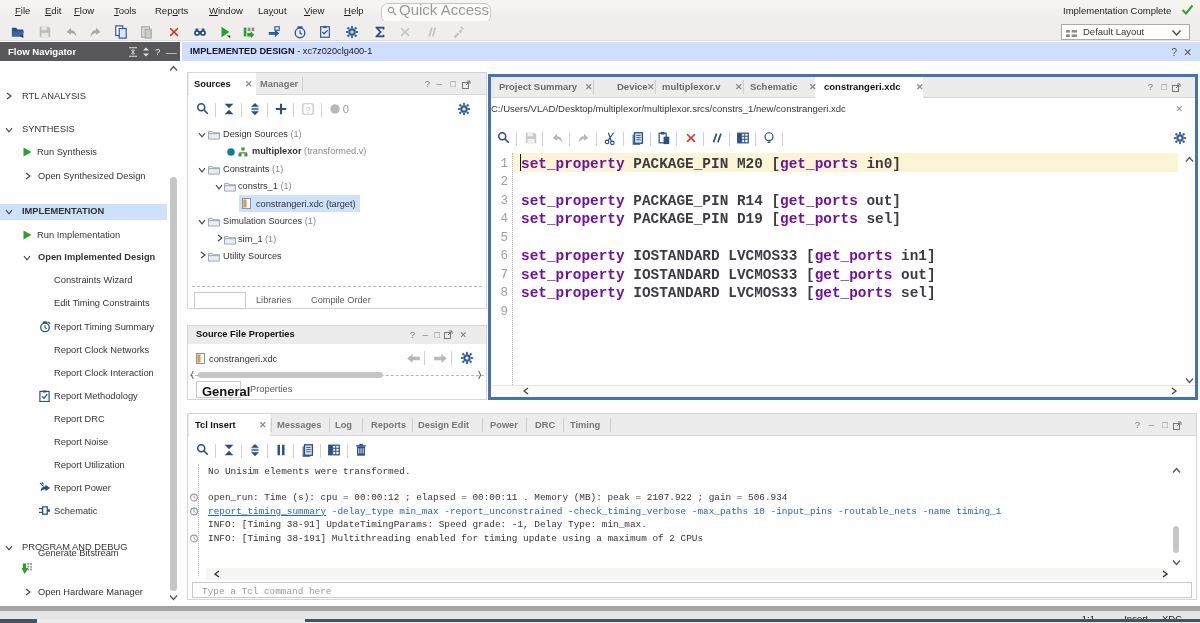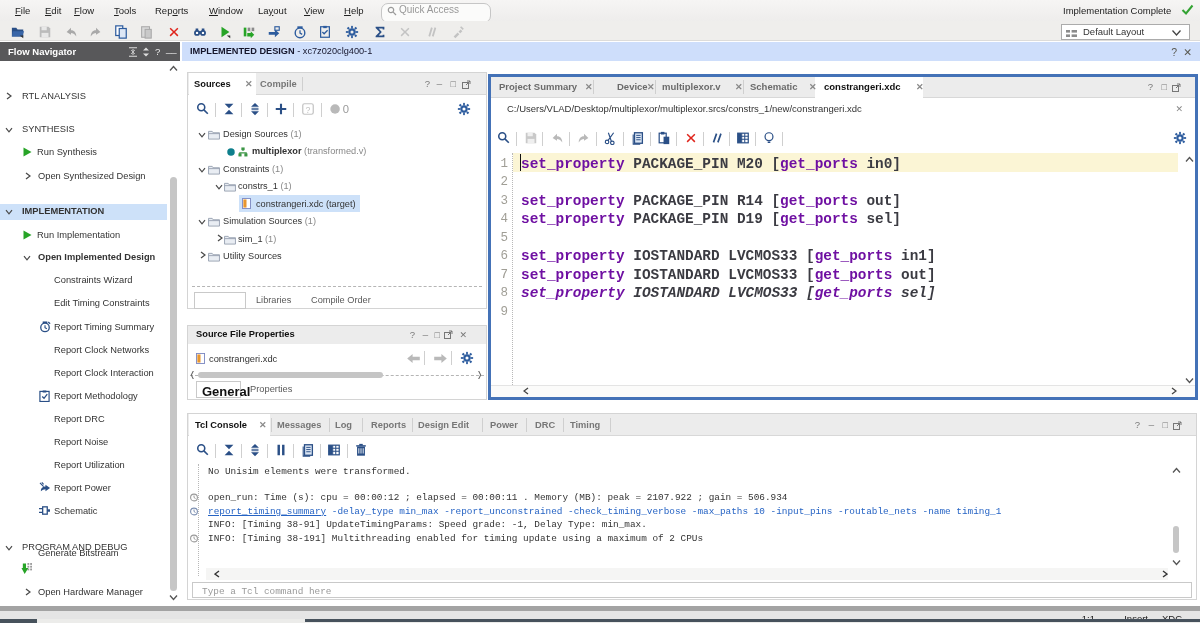--- a/index.html
+++ b/index.html
@@ -1,38 +1,38 @@
 <!DOCTYPE html>
 <html><head><meta charset="utf-8"><style>
 *{margin:0;padding:0;box-sizing:border-box;}
 html,body{width:1200px;height:623px;overflow:hidden;background:#fff;font-family:"Liberation Sans",sans-serif;}
 .abs{position:absolute;}
 svg{display:block;}
 #menubar{left:0;top:0;width:1200px;height:21px;background:linear-gradient(#f6f5f4,#eeedec);font-size:9.5px;color:#222;}
 .mitem{position:absolute;top:5px;white-space:nowrap;}
 .mitem u{text-decoration:underline;}
-#qbox{position:absolute;left:381px;top:3px;width:110px;height:20px;border:1px solid #c6c6c6;border-radius:7px;background:#fbfbfa;color:#999;font-size:10px;padding-left:17px;line-height:12px;}
+#qbox{position:absolute;left:381px;top:3px;width:110px;height:20px;border:1px solid #c6c6c6;border-radius:7px;background:#fbfbfa;color:#999;font-size:15px;padding-left:17px;line-height:12px;}
 #toolbar{left:0;top:21px;width:1200px;height:20px;background:#efeeec;border-bottom:1px solid #dddcda;}
 #combo{position:absolute;left:1061px;top:24px;width:129px;height:16px;background:#fff;border:1px solid #ababab;font-size:9.5px;color:#333;line-height:14px;}
 #fnhead{left:0;top:42px;width:180px;height:19px;background:#58585a;color:#fff;font-size:9.5px;font-weight:bold;line-height:19px;padding-left:8px;}
 #implbar{left:182px;top:42px;width:1018px;height:19px;background:#cedefb;font-size:9.2px;line-height:19px;color:#15152b;padding-left:8px;}
 #fnav{left:0;top:61px;width:180px;height:544px;background:#fff;font-size:9.3px;color:#333;}
 .fitem{position:absolute;white-space:nowrap;height:14px;line-height:14px;}
 .panel{background:#fff;border:1px solid #d4d4d4;}
 .ptabs{position:absolute;left:0;top:0;right:0;height:22px;background:#ececec;border-bottom:1px solid #d8d8d8;}
 .tab{position:absolute;top:0;height:22px;line-height:22px;font-size:9.3px;font-weight:bold;color:#767676;white-space:nowrap;}
 .sep{position:absolute;top:4px;width:1px;height:14px;background:#cfcfcf;}
 .winicon{position:absolute;top:0px;height:22px;line-height:22px;color:#777;font-size:9.5px;}
 #sources{left:187px;top:72px;width:300px;height:237px;}
 .trow{position:absolute;white-space:nowrap;height:17px;line-height:17px;font-size:9.2px;color:#333;}
 #props{left:187px;top:325px;width:300px;height:75px;}
 #editor{left:488px;top:74px;width:710px;height:326px;background:#fff;border:3px solid #4472b7;}
 #edtabs{position:absolute;left:0;top:0;right:0;height:21px;background:#ececec;border-bottom:1px solid #d8d8d8;}
 .edtab{position:absolute;top:0;height:21px;line-height:20px;font-size:9.5px;font-weight:bold;color:#6a6a6a;white-space:nowrap;}
-#edpath{position:absolute;left:0;top:21px;right:0;height:22px;background:#fff;font-size:9.5px;color:#333;line-height:22px;padding-left:16px;}
+#edpath{position:absolute;left:0;top:21px;right:0;height:22px;background:#fff;font-size:9.5px;color:#333;line-height:22px;padding-left:0;}
 .cline{position:absolute;white-space:pre;font-family:"Liberation Mono",monospace;font-size:14.4px;font-weight:bold;height:18.5px;line-height:18.5px;}
 .lnum{position:absolute;width:17px;text-align:right;color:#a09e96;font-family:"Liberation Mono",monospace;font-size:12.5px;height:18.5px;line-height:19px;}
 .kw{color:#6f10a2;}
 .arg{color:#3b3b42;}
 #tcl{left:187px;top:413px;width:1010px;height:187px;}
 .cons{position:absolute;white-space:pre;font-family:"Liberation Mono",monospace;font-size:9.4px;color:#333;height:13px;line-height:13px;}
 #statusbar{left:0;top:606px;width:1200px;height:30px;background:#e5e5e5;border-top:5px solid #a3a3a3;}
 .sbt{position:absolute;top:2px;font-size:9.5px;color:#222;}
 </style></head><body>
 <div id="menubar" class="abs">
@@ -290,21 +290,21 @@
     </svg>
     <svg class="abs" style="left:169px;top:533px" width="9" height="7" viewBox="0 0 9 7">
       <path d="M1 1.5 L4.5 5.5 L8 1.5" fill="none" stroke="#555" stroke-width="1.3"></path>
     </svg>
   </div>
 <div id="sources" class="abs panel">
     <div class="ptabs">
       <div class="abs" style="left:1px;top:0;width:67px;height:23px;background:#fff;"></div>
 <span class="tab" style="left:6px;color:#111;">Sources</span>
 <span class="tab" style="left:57px;color:#8a8a8a;font-size:9px;">✕</span>
-<span class="tab" style="left:72px;">Compile</span>
+<span class="tab" style="left:72px;">Manager</span>
 <div class="sep" style="left:114px;"></div>
 <span class="winicon" style="right:56px;">?</span>
       <span class="winicon" style="right:44px;top:-4px;">_</span>
       <span class="winicon" style="right:30px;font-size:9px;">□</span>
       <div class="abs" style="right:15px;top:7px;">
         <svg width="9" height="9" viewBox="0 0 9 9">
           <rect x="0.5" y="2.5" width="6" height="6" fill="none" stroke="#777" stroke-width="1"></rect>
           <path d="M4 5 L8 1 M8 1 h-3 M8 1 v3" stroke="#777" stroke-width="1" fill="none"></path>
         </svg>
       </div>
@@ -613,40 +613,40 @@
     <div class="lnum" style="left:0px;top:114.5px;">3</div>
     <div class="cline" style="left:30px;top:114.5px;"><span class="kw">set_property</span><span class="arg"> PACKAGE_PIN R14 [</span><span class="kw">get_ports</span><span class="arg"> out]</span></div>
     <div class="lnum" style="left:0px;top:133.0px;">4</div>
     <div class="cline" style="left:30px;top:133.0px;"><span class="kw">set_property</span><span class="arg"> PACKAGE_PIN D19 [</span><span class="kw">get_ports</span><span class="arg"> sel]</span></div>
     <div class="lnum" style="left:0px;top:151.5px;">5</div>
     <div class="lnum" style="left:0px;top:170.0px;">6</div>
     <div class="cline" style="left:30px;top:170.0px;"><span class="kw">set_property</span><span class="arg"> IOSTANDARD LVCMOS33 [</span><span class="kw">get_ports</span><span class="arg"> in1]</span></div>
     <div class="lnum" style="left:0px;top:188.5px;">7</div>
     <div class="cline" style="left:30px;top:188.5px;"><span class="kw">set_property</span><span class="arg"> IOSTANDARD LVCMOS33 [</span><span class="kw">get_ports</span><span class="arg"> out]</span></div>
     <div class="lnum" style="left:0px;top:207.0px;">8</div>
-    <div class="cline" style="left:30px;top:207.0px;font-style:italic;"><span class="kw">set_property</span><span class="arg"> IOSTANDARD LVCMOS33 [</span><span class="kw">get_ports</span><span class="arg"> sel]</span></div>
+    <div class="cline" style="left:30px;top:207.0px;"><span class="kw">set_property</span><span class="arg"> IOSTANDARD LVCMOS33 [</span><span class="kw">get_ports</span><span class="arg"> sel]</span></div>
     <div class="lnum" style="left:0px;top:225.5px;">9</div>
     <svg class="abs" style="left:694px;top:79px" width="9" height="7" viewBox="0 0 9 7">
       <path d="M1 5.5 L4.5 1.5 L8 5.5" fill="none" stroke="#555" stroke-width="1.3"></path>
     </svg>
     <svg class="abs" style="left:694px;top:300px" width="9" height="7" viewBox="0 0 9 7">
       <path d="M1 1.5 L4.5 5.5 L8 1.5" fill="none" stroke="#555" stroke-width="1.3"></path>
     </svg>
     <div class="abs" style="left:0;top:308px;width:704px;height:12px;background:#fbfbfa;border-top:1px solid #e4e4e4;"></div>
     <svg class="abs" style="left:32px;top:310px" width="6" height="8" viewBox="0 0 6 8">
       <path d="M5 1 L1 4 L5 7" fill="none" stroke="#444" stroke-width="1.3"></path>
     </svg>
     <svg class="abs" style="left:680px;top:310px" width="6" height="8" viewBox="0 0 6 8">
       <path d="M1 1 L5 4 L1 7" fill="none" stroke="#444" stroke-width="1.3"></path>
     </svg>
   </div>
 <div id="tcl" class="abs panel">
     <div class="ptabs">
       <div class="abs" style="left:1px;top:0;width:81px;height:23px;background:#fff;"></div>
-<span class="tab" style="left:7px;color:#111;">Tcl Console</span>
+<span class="tab" style="left:7px;color:#111;">Tcl Insert</span>
 <span class="tab" style="left:71px;color:#8a8a8a;font-size:9px;">✕</span>
 <div class="sep" style="left:83px;"></div>
 <span class="tab" style="left:89px;">Messages</span>
       <div class="sep" style="left:141px;"></div>
 <span class="tab" style="left:147px;">Log</span>
       <div class="sep" style="left:174px;"></div>
 <span class="tab" style="left:183px;">Reports</span>
       <div class="sep" style="left:224px;"></div>
 <span class="tab" style="left:230px;">Design Edit</span>
       <div class="sep" style="left:294px;"></div>

